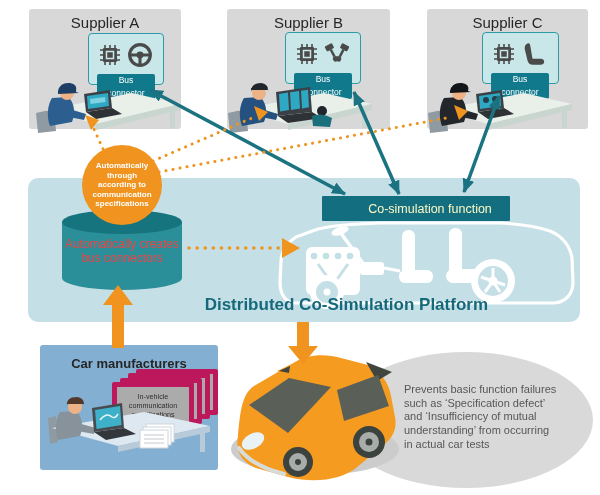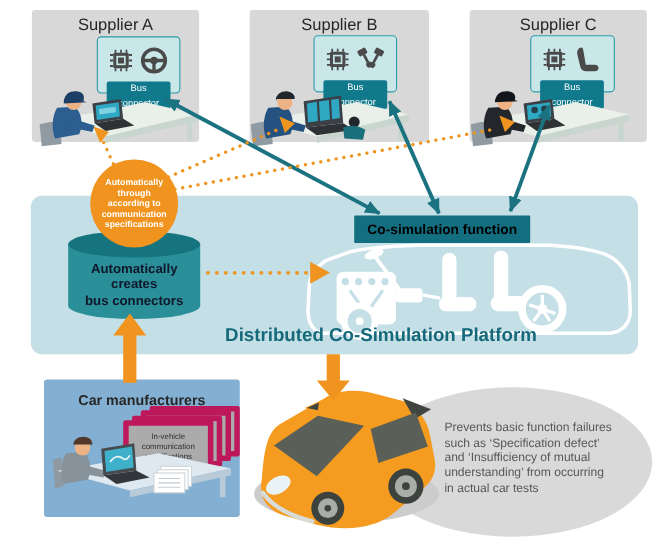--- a/index.html
+++ b/index.html
@@ -18,23 +18,23 @@
 
   
   .platform{background:#c5dfe6;border-radius:10px;}
   .platform-title{font-size:17px;font-weight:bold;color:#15697a;text-align:right;}
 
   
   .note-circle{border-radius:50%;display:flex;align-items:center;justify-content:center;
                text-align:center;color:#fff;font-weight:bold;}
   .orange-note{background:#f0941f;font-size:8px;line-height:1.18;}
   .teal-note{background:#136f80;font-size:7.5px;line-height:1.2;}
-  .cosim-box{background:#136f80;color:#000000;display:flex;align-items:center;justify-content:center;
-             font-size:12.5px;font-weight:bold;border-radius:1px;}
-  .cyl-label{color:#0f172a;font-size:12px;font-weight:bold;text-align:center;line-height:1.2;}
+  .cosim-box{background:#136f80;color:#fef9c3;display:flex;align-items:center;justify-content:center;
+             font-size:12.5px;font-weight:normal;border-radius:1px;padding-left:28px;}
+  .cyl-label{color:#ef4444;font-size:12px;font-weight:normal;text-align:center;line-height:1.2;}
 
   
   .mfr-box{background:#83b0d2;border-radius:3px;}
   .mfr-title{width:100%;text-align:center;margin-top:11px;font-size:13px;font-weight:bold;color:#262626;}
   .doc-card{width:72px;height:36px;background:#ababab;border:5px solid #be185d;border-radius:2px;}
   .doc-front{display:flex;align-items:center;justify-content:center;text-align:center;
              font-size:7.2px;line-height:1.25;color:#2f2f2f;}
 
   .result-text{font-size:11px;line-height:1.24;color:#575757;}
 </style>

